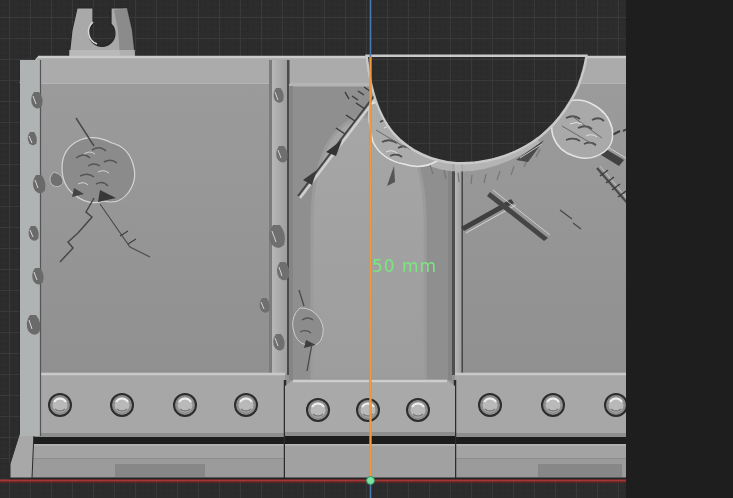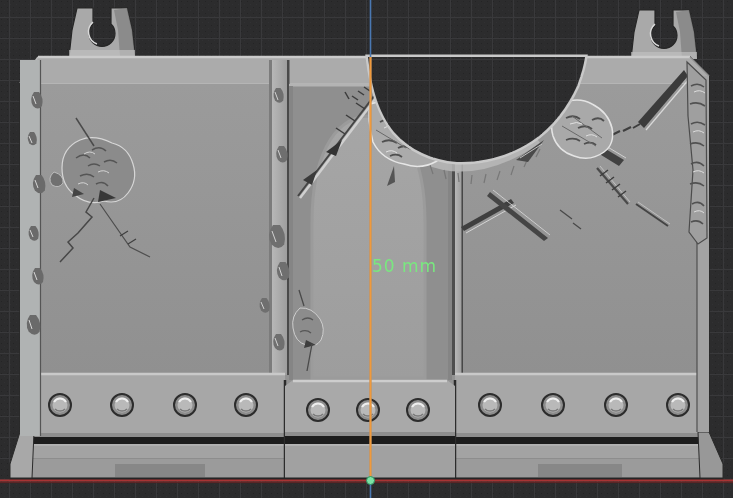--- a/index.html
+++ b/index.html
@@ -1,16 +1,16 @@
 <!DOCTYPE html>
 <html><head>
 <meta charset="utf-8">
 <style>
   html,body{margin:0;padding:0;background:#1e1e1e;}
-  #stage{position:relative;width:733px;height:498px;overflow:hidden;background:#0f766e;
+  #stage{position:relative;width:626px;height:498px;overflow:hidden;background:#0f766e;
          font-family:"DejaVu Sans",sans-serif;}
   #stage svg{position:absolute;left:0;top:0;display:block;}
   text.measure-label{font-family:"DejaVu Sans","Liberation Sans",sans-serif;font-size:17px;letter-spacing:1px;}
 </style>
 </head>
 <body>
 
 <div id="stage">
 <svg width="733" height="498" viewBox="0 0 733 498">
   <defs>

